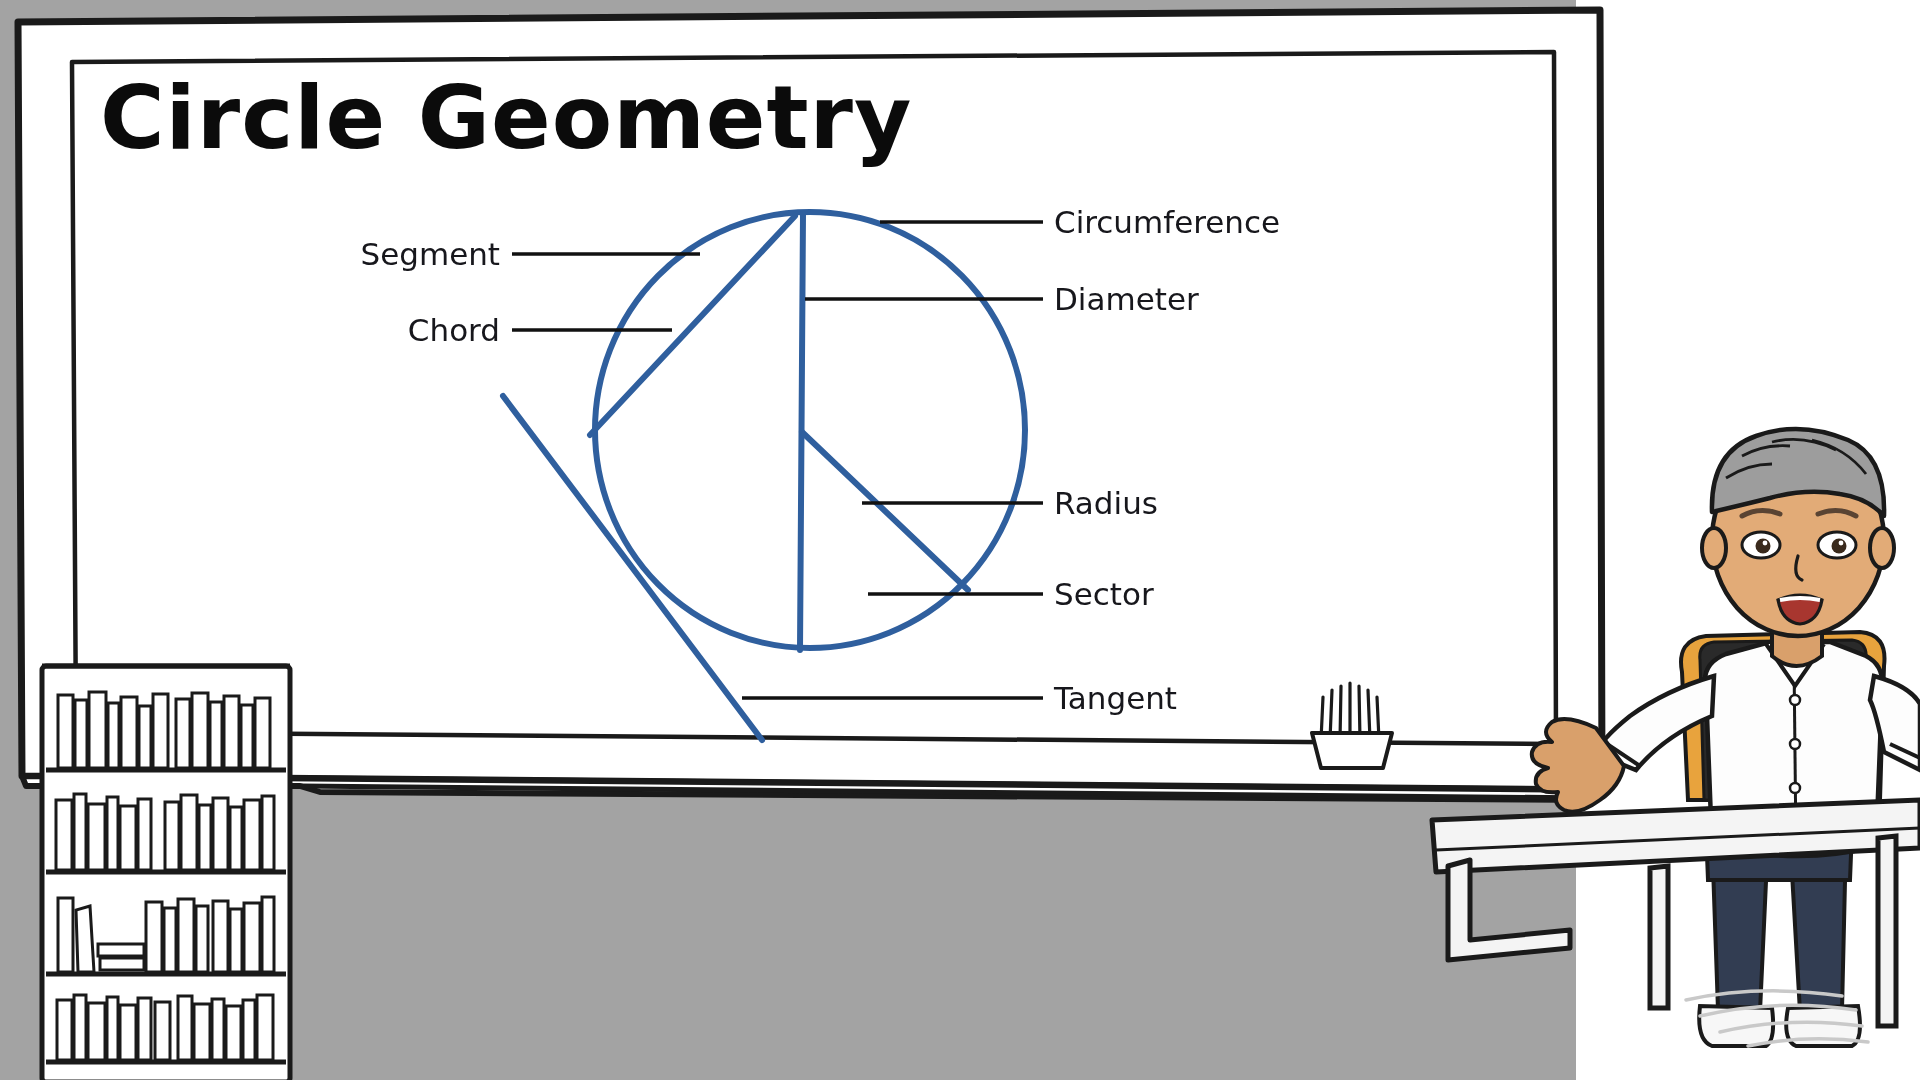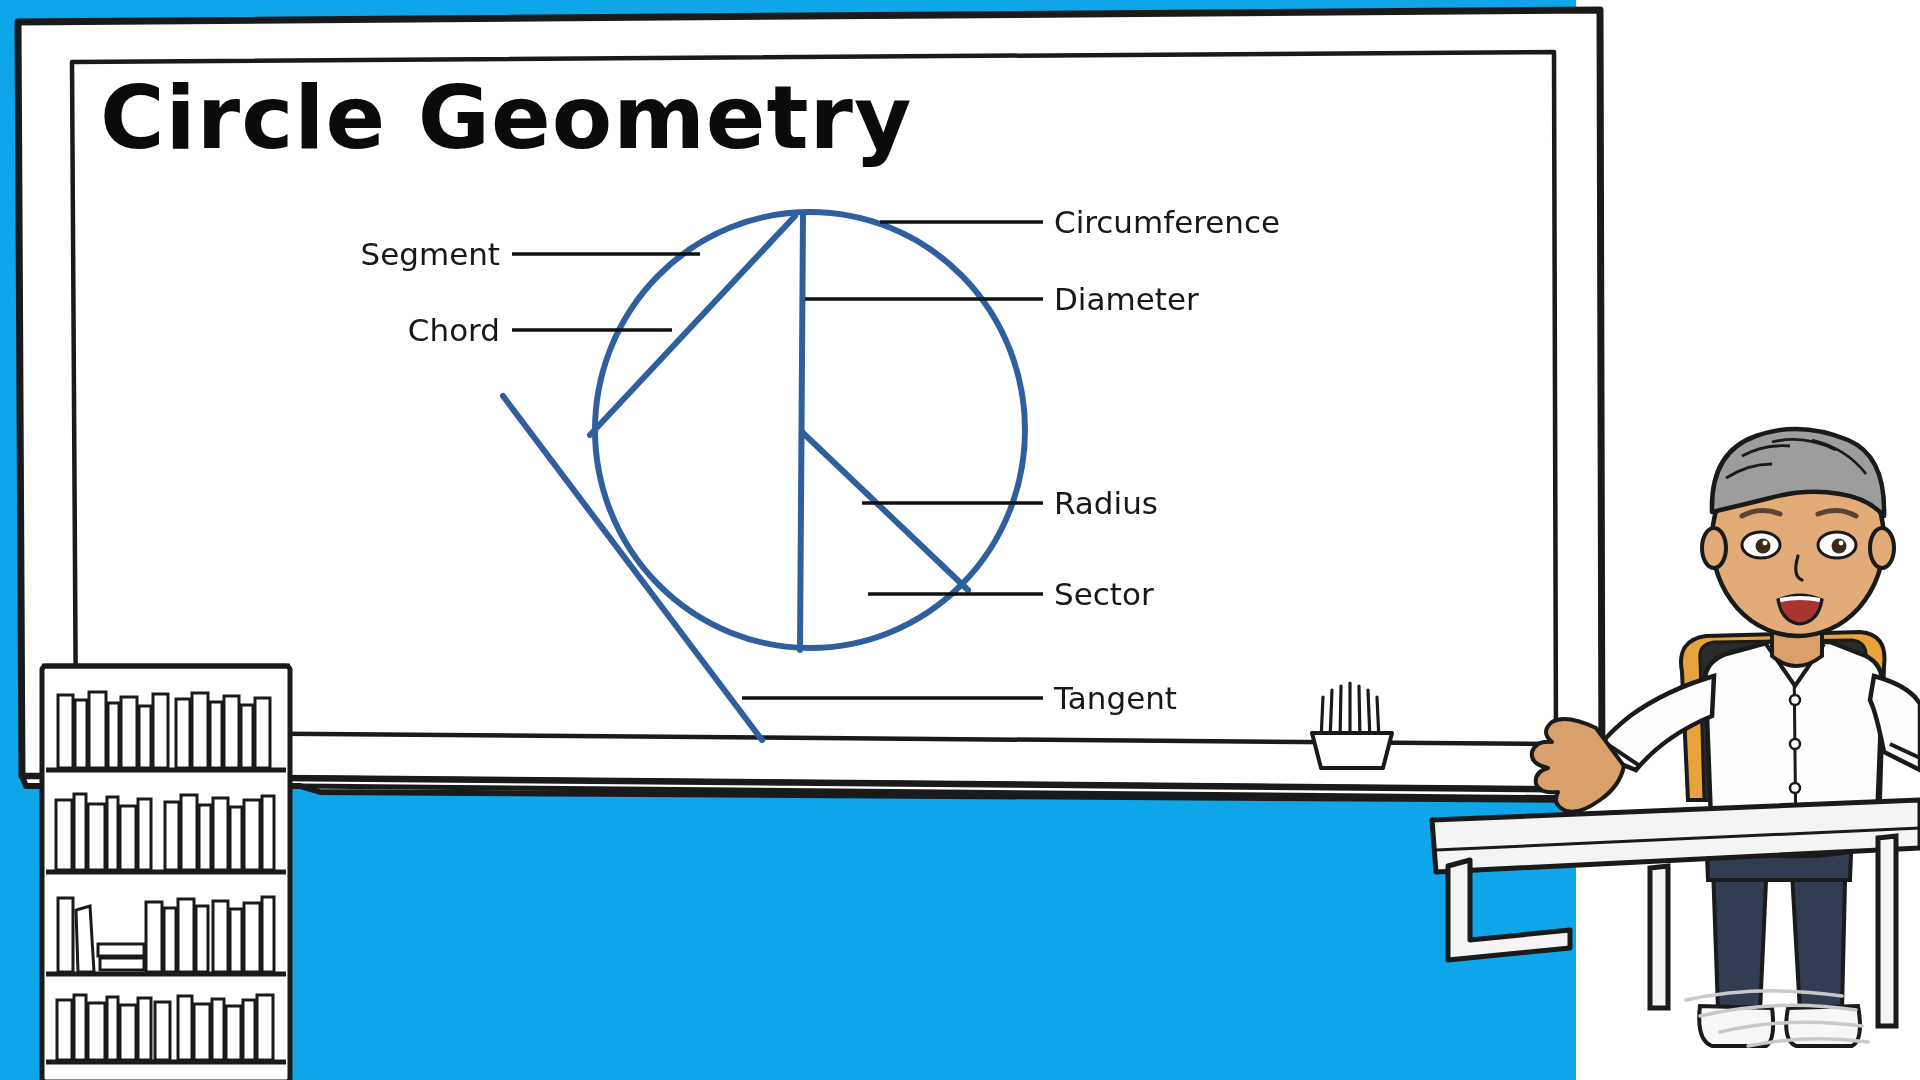--- a/index.html
+++ b/index.html
@@ -1,19 +1,19 @@
 <!DOCTYPE html>
 <html><head>
 <meta charset="utf-8">
 <title>Circle Geometry Whiteboard</title>
 <style>
   html,body{margin:0;padding:0;background:#ffffff;}
   body{width:1920px;height:1080px;overflow:hidden;
        font-family:"DejaVu Sans","Liberation Sans",sans-serif;}
-  #stage{position:relative;width:1576px;height:1080px;background:#0ea5e9;}
+  #stage{position:relative;width:1576px;height:1080px;background:#a3a3a3;}
   #scene{position:absolute;inset:0;width:1920px;height:1080px;}
   .lbl{font-family:"DejaVu Sans","Liberation Sans",sans-serif;}
 </style>
 </head>
 <body>
 
 <div id="stage">
 
   <svg id="scene" viewBox="0 0 1920 1080" xmlns="http://www.w3.org/2000/svg">
 

